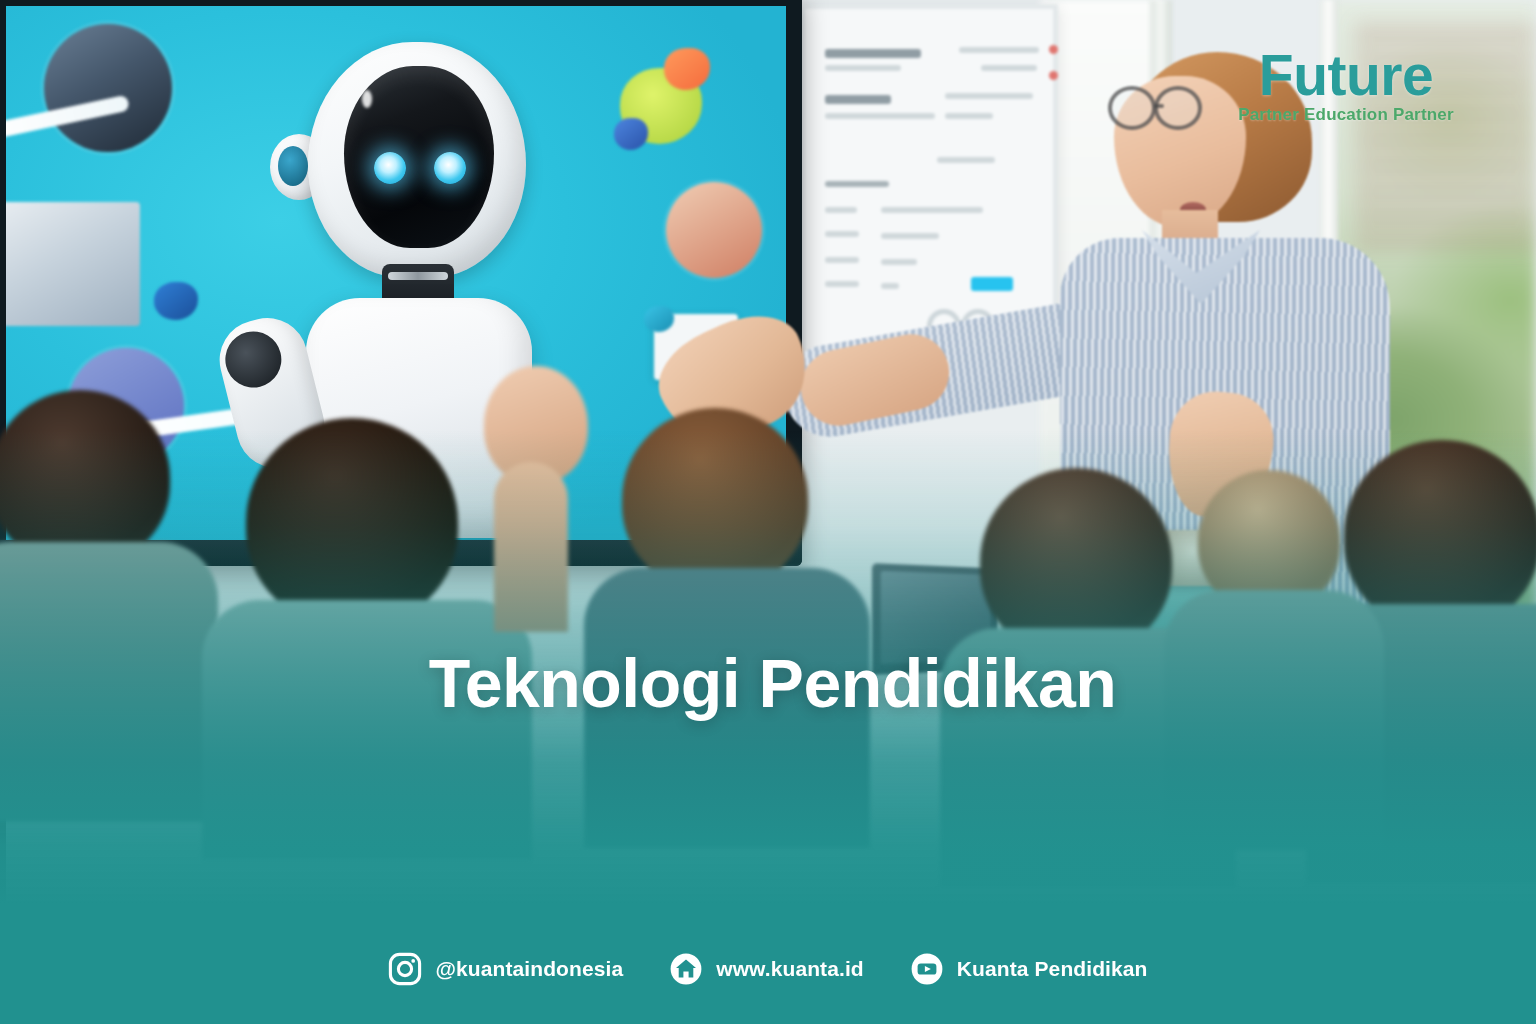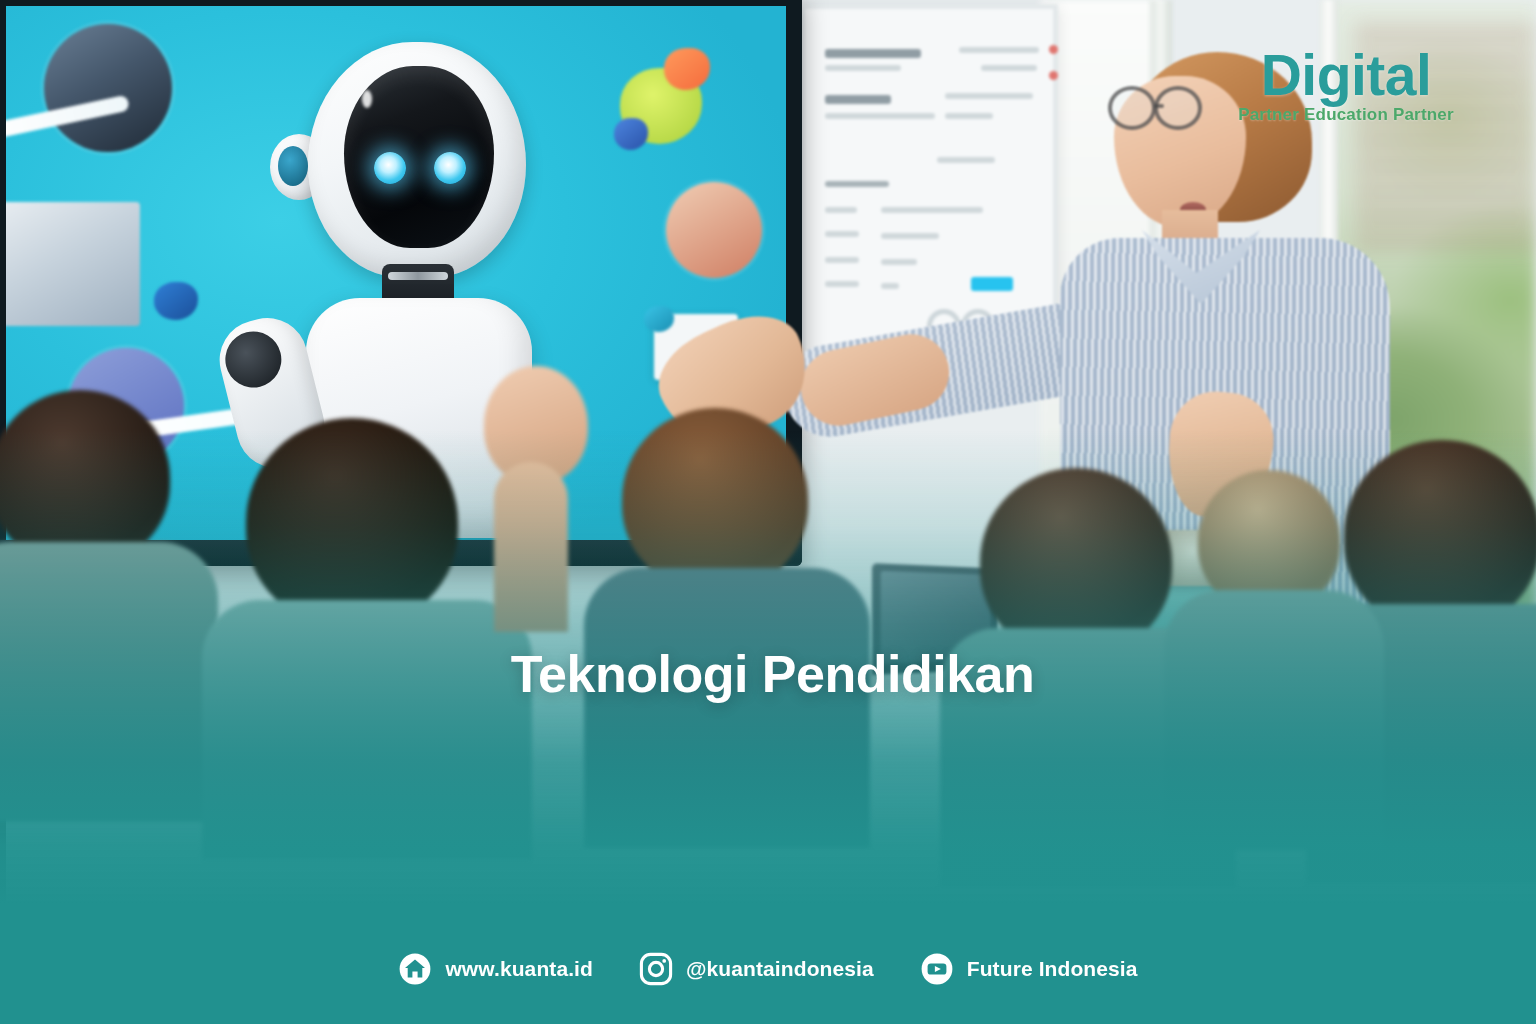--- a/index.html
+++ b/index.html
@@ -324,21 +324,21 @@
     font-size:17px; font-weight:600; letter-spacing:.2px;
     color:#4ca86a;
     text-shadow:0 1px 2px rgba(255,255,255,.30);
   }
 
   
   .headline {
     position:absolute; left:9px; right:0; top:646px;
     text-align:center;
     color:#ffffff;
-    font-size:52px; font-weight:700; line-height:1.09;
+    font-size:68px; font-weight:700; line-height:1.09;
     letter-spacing:-.5px;
     text-shadow:0 3px 14px rgba(0,0,0,.22);
     padding:0 90px;
   }
   .headline .l2 { display:block; }
 
   
   .contact {
     position:absolute; left:0; right:0; bottom:38px;
     display:flex; justify-content:center; align-items:center; gap:46px;
@@ -521,51 +521,51 @@
         <div class="body" style="left:-16px; top:120px; width:220px; height:260px;
              background:linear-gradient(180deg,#7fa6a3,#47807f);"></div>
       </div>
 
     </div>
   </div>
 
   <div class="teal-overlay"></div>
 
   <div class="logo">
-    <div class="logo-word">Digital</div>
+    <div class="logo-word">Future</div>
     <div class="logo-tag">Partner Education Partner</div>
   </div>
 
   <div class="headline">
     <span class="l1">Teknologi Pendidikan</span>
   </div>
 
   <div class="contact">
-
-    <div class="contact-item">
-      <svg class="ico" viewBox="0 0 34 34">
-        <circle cx="17" cy="17" r="15.4" fill="#ffffff"></circle>
-        <path d="M17 7.6 L27 16.1 L24.3 16.1 L24.3 25.6 L19.6 25.6 L19.6 19.6 L14.4 19.6 L14.4 25.6 L9.7 25.6 L9.7 16.1 L7 16.1 Z" fill="#21918f"></path>
-      </svg>
-      <span class="contact-label">www.kuanta.id</span>
-    </div>
 
     <div class="contact-item">
       <svg class="ico" viewBox="0 0 34 34">
         <rect x="2.4" y="2.4" width="29.2" height="29.2" rx="9.2" ry="9.2" fill="none" stroke="#ffffff" stroke-width="3.1"></rect>
         <circle cx="17" cy="17" r="6.6" fill="none" stroke="#ffffff" stroke-width="3.1"></circle>
         <circle cx="25.2" cy="8.9" r="1.85" fill="#ffffff"></circle>
       </svg>
       <span class="contact-label">@kuantaindonesia</span>
     </div>
 
     <div class="contact-item">
       <svg class="ico" viewBox="0 0 34 34">
         <circle cx="17" cy="17" r="15.4" fill="#ffffff"></circle>
+        <path d="M17 7.6 L27 16.1 L24.3 16.1 L24.3 25.6 L19.6 25.6 L19.6 19.6 L14.4 19.6 L14.4 25.6 L9.7 25.6 L9.7 16.1 L7 16.1 Z" fill="#21918f"></path>
+      </svg>
+      <span class="contact-label">www.kuanta.id</span>
+    </div>
+
+    <div class="contact-item">
+      <svg class="ico" viewBox="0 0 34 34">
+        <circle cx="17" cy="17" r="15.4" fill="#ffffff"></circle>
         <rect x="7.6" y="11.4" width="18.8" height="11.2" rx="3.2" ry="3.2" fill="#21918f"></rect>
         <path d="M14.9 13.9 L20.9 17 L14.9 20.1 Z" fill="#ffffff"></path>
       </svg>
-      <span class="contact-label">Future Indonesia</span>
+      <span class="contact-label">Kuanta Pendidikan</span>
     </div>
 
   </div>
 
 </div>
 
 </body></html>

